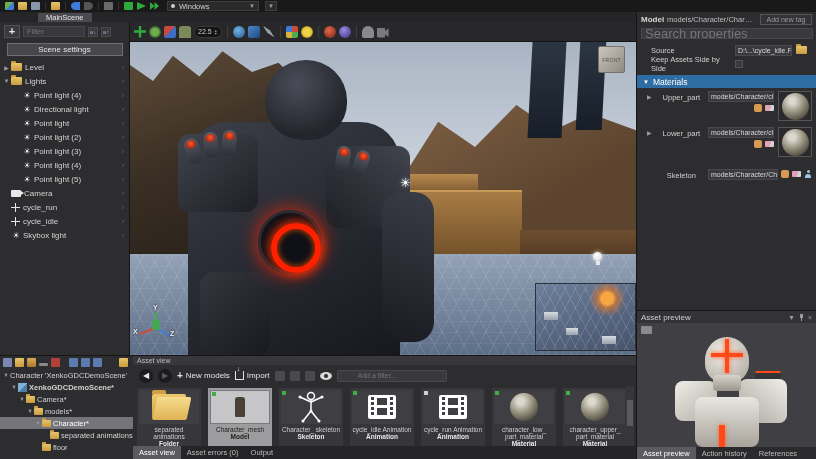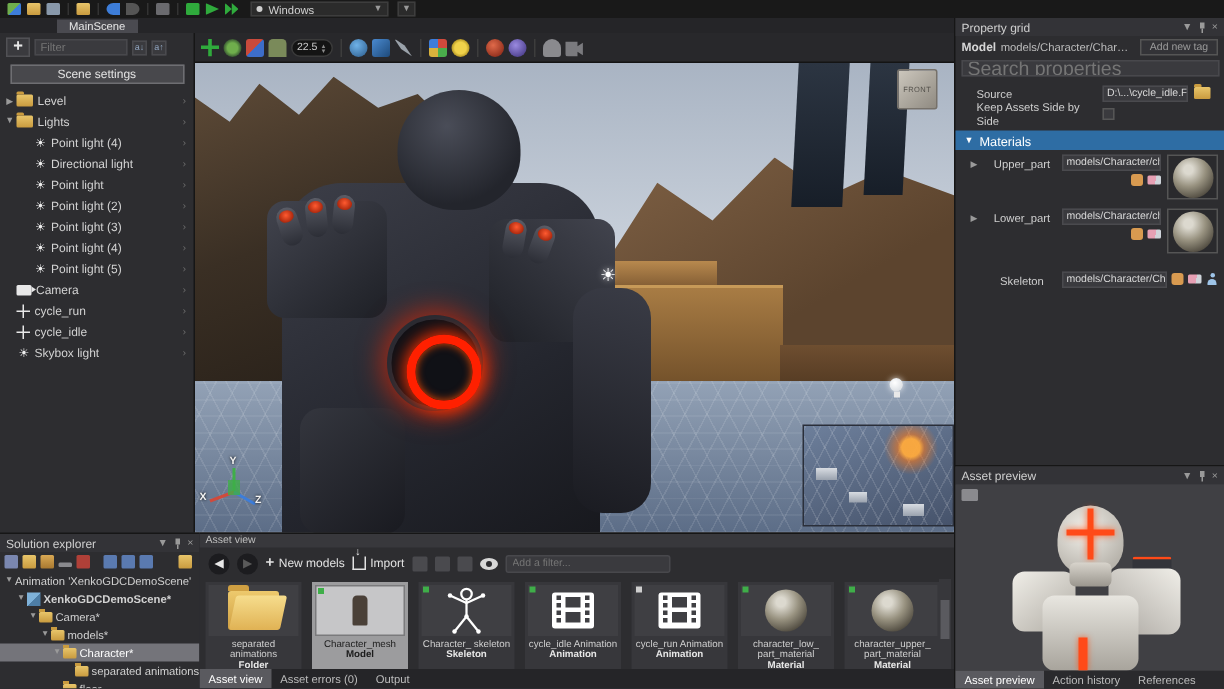--- a/index.html
+++ b/index.html
@@ -164,21 +164,21 @@
   #av-toolbar { height:21px; display:flex; align-items:center; gap:5px; padding:0 6px; }
   .navc { width:14px; height:14px; border-radius:50%; background:#1c1c1f; color:#e8e8e8; font-size:8px; text-align:center; line-height:13px; }
   .navc.dis { color:#5a5a5a; }
   .avbtn { display:flex; align-items:center; gap:3px; color:#e2e2e2; font-size:8px; }
   .avbtn .plus { font-weight:bold; font-size:10px; }
   .imp-ico { width:9px; height:9px; border:1.5px solid #e2e2e2; border-top:none; position:relative; }
   .imp-ico::before { content:"↓"; position:absolute; left:1px; top:-6px; font-size:7px; color:#e2e2e2; }
   .gico { width:10px; height:10px; border-radius:1px; background:#4a4a4e; }
   .eye { width:12px; height:8px; border-radius:50%; background:#d8d8d8; position:relative; }
   .eye::before { content:""; position:absolute; left:4px; top:2px; width:4px; height:4px; border-radius:50%; background:#2d2d30; }
-  #av-filter { width:110px; height:12px; background:#3a3a3e; border:1px solid #48484c; border-radius:2px; color:#9a9a9a; font-size:7px; padding:0 4px; font-family:"Liberation Sans",sans-serif; }
+  #av-filter { width:110px; height:12px; background:#3a3a3e; border:1px solid #48484c; border-radius:2px; color:#9a9a9a; font-size:7px; padding:0 20px; font-family:"Liberation Sans",sans-serif; }
   #tiles { display:flex; gap:7px; padding:2px 4px; }
   .tile { width:64px; height:60px; background:#37373b; position:relative; padding:2px; }
   .tile.sel { background:#9c9c9e; }
   .thumb { width:60px; height:34px; margin:0 auto; position:relative; background:#3f3f43; display:flex; align-items:center; justify-content:center; }
   .tile.sel .thumb { background:#c6c6c8; border:1px solid #7a7a7c; }
   .dotg { position:absolute; left:1px; top:1px; width:4px; height:4px; background:#3fae49; }
   .dotw { position:absolute; left:1px; top:1px; width:4px; height:4px; background:#cfcfcf; }
   .tname { font-size:6.5px; color:#cfcfcf; text-align:center; line-height:7px; margin-top:2px; overflow-wrap:anywhere; }
   .ttype { font-size:6.5px; font-weight:bold; color:#e8e8e8; text-align:center; line-height:7px; }
   .tile.sel .tname,.tile.sel .ttype { color:#1c1c1c; }
@@ -360,28 +360,20 @@
         <rect x="18" y="12" width="8" height="10" fill="#3fae49" opacity="0.8"></rect>
       </svg>
       <span class="lbl" style="left:-1px;top:20px">X</span>
       <span class="lbl" style="left:19px;top:-4px">Y</span>
       <span class="lbl" style="left:36px;top:22px">Z</span>
     </div>
   </div>
 </div>
 
 <div id="propgrid" class="abs">
-  <div class="phead">
-    <span>Property grid</span>
-    <span class="btns">
-      <span>▼</span>
-      <span class="pin"></span>
-      <span>×</span>
-    </span>
-  </div>
   <div id="pg-model">
     <span class="bold t8">Model</span>
     <span class="mpath">models/Character/Character_mesh</span>
     <span id="addtag">Add new tag</span>
   </div>
   <input id="pg-search" placeholder="Search properties" style="">
 
   <div class="prow">
     <span class="plab">Source</span>
     <span class="pval" style="width:62px">D:\...\cycle_idle.FBX</span>
@@ -457,42 +449,34 @@
     <div class="wr" id="wr-belt"></div>
   </div>
   <div id="ap-tabs">
     <span class="btab active">Asset preview</span>
     <span class="btab">Action history</span>
     <span class="btab">References</span>
   </div>
 </div>
 
 <div id="solution" class="abs">
-  <div class="phead">
-    <span>Solution explorer</span>
-    <span class="btns">
-      <span>▼</span>
-      <span class="pin"></span>
-      <span>×</span>
-    </span>
-  </div>
   <div id="sx-toolbar">
     <span class="sxi" style="background:#7a87b0"></span>
     <span class="sxi" style="background:linear-gradient(#e8c56a,#c99b3f)"></span>
     <span class="sxi" style="background:linear-gradient(#d9a954,#a87830)"></span>
     <span class="sxi" style="background:#8a8a8e;height:3px;margin-top:3px"></span>
     <span class="sxi" style="background:#b04038"></span>
     <span class="sxi" style="background:#5a7ab0;margin-left:6px"></span>
     <span class="sxi" style="background:#5a7ab0"></span>
     <span class="sxi" style="background:#5a7ab0"></span>
     <span class="sxi" style="background:linear-gradient(#e8c56a,#c99b3f);margin-left:14px"></span>
   </div>
   <div class="srow" style="padding-left:2px">
     <span class="exp open"></span>
-    <span>Animation 'XenkoGDCDemoScene'</span>
+    <span>Character 'XenkoGDCDemoScene'</span>
   </div>
   <div class="srow" style="padding-left:10px">
     <span class="exp open"></span>
       <span class="pkg"></span>
     <span class="bold">XenkoGDCDemoScene*</span>
   </div>
   <div class="srow" style="padding-left:18px">
     <span class="exp open"></span>
       <span class="sfold"></span>
     <span>Camera*</span>

